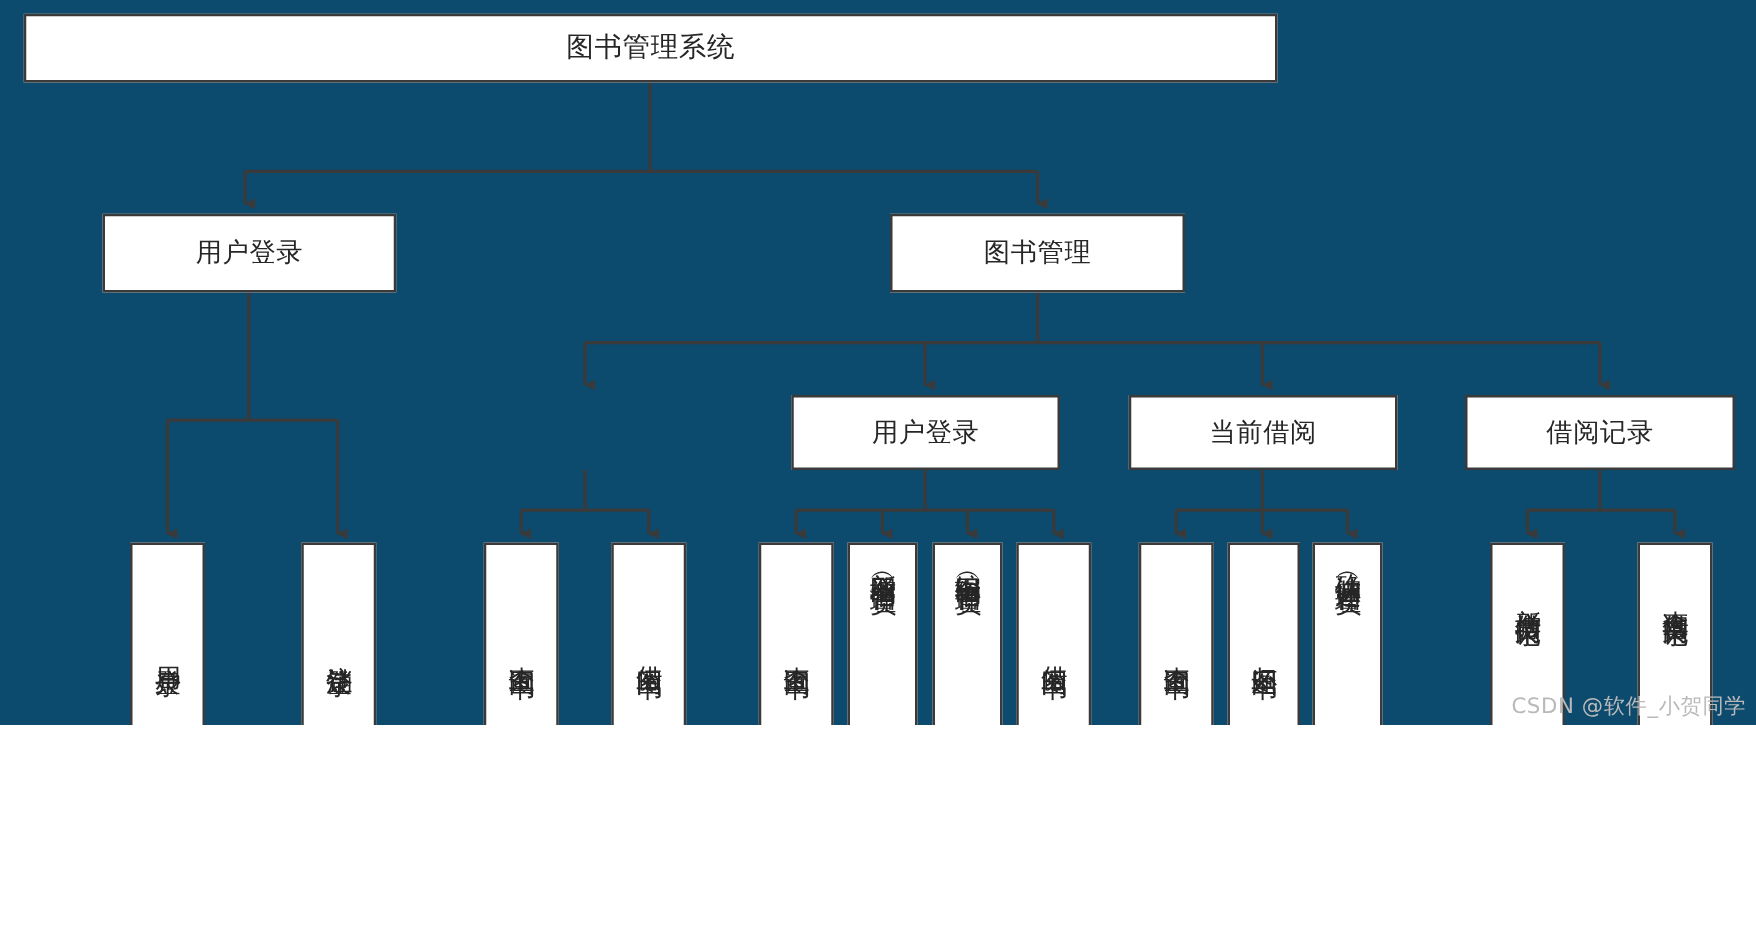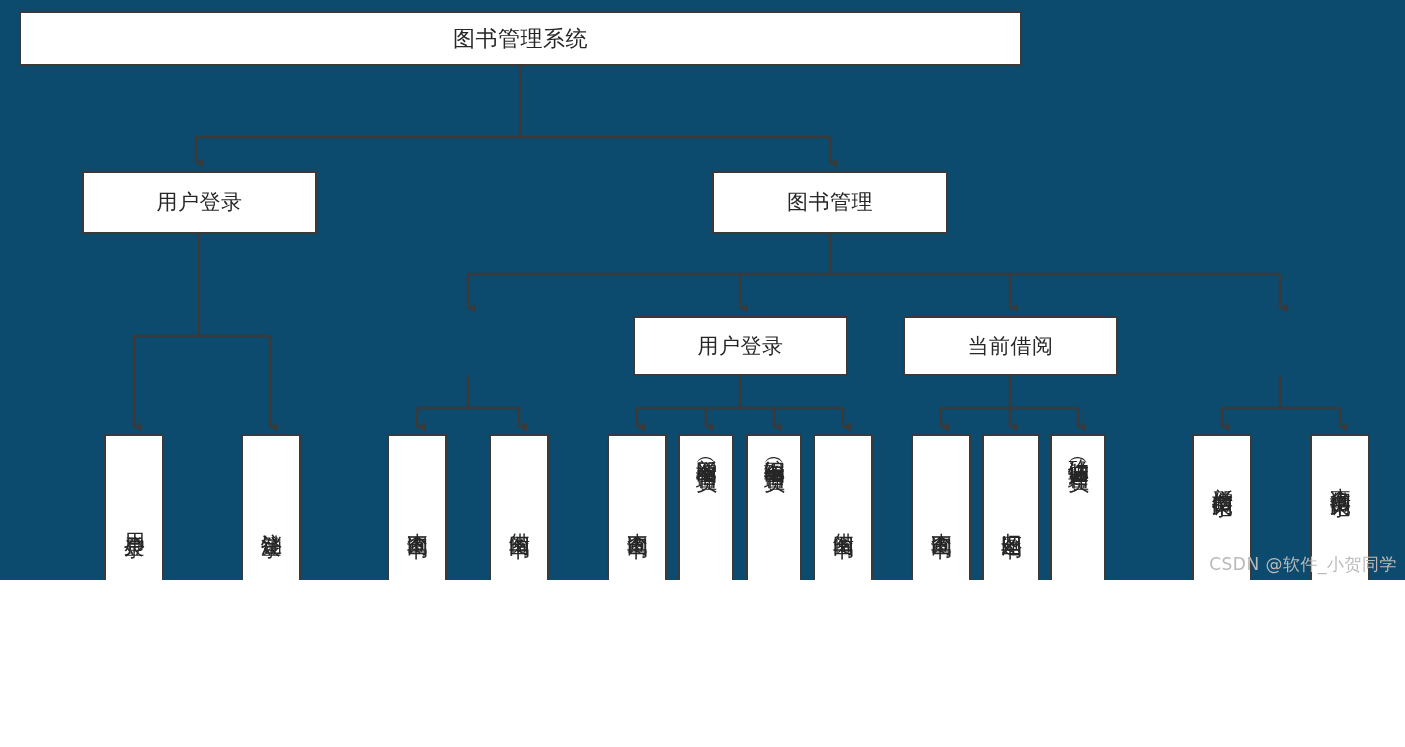--- a/index.html
+++ b/index.html
@@ -135,20 +135,23 @@
   <div class="node" style="left:712px; top:171px; width:236px; height:63px;justify-content:center;">
     <span class="node-label">图书管理</span>
   </div>
 
   <div class="node" style="left:633px; top:316px; width:215px; height:60px;">
     <span class="node-label">用户登录</span>
   </div>
   <div class="node" style="left:903px; top:316px; width:215px; height:60px;">
     <span class="node-label">当前借阅</span>
   </div>
+  <div class="node" style="left:1172px; top:316px; width:216px; height:60px;">
+    <span class="node-label">借阅记录</span>
+  </div>
 
   <div class="node vertical" style="left:104px; top:434px; width:60px; height:300px; padding-top:80px;">
     <span class="node-label">用户登录</span>
   </div>
   <div class="node vertical" style="left:241px; top:434px; width:60px; height:300px; padding-top:80px;">
     <span class="node-label">注销登录</span>
   </div>
 
   <div class="node vertical" style="left:387px; top:434px; width:60px; height:300px; padding-top:80px;">
     <span class="node-label">查询图书</span>

